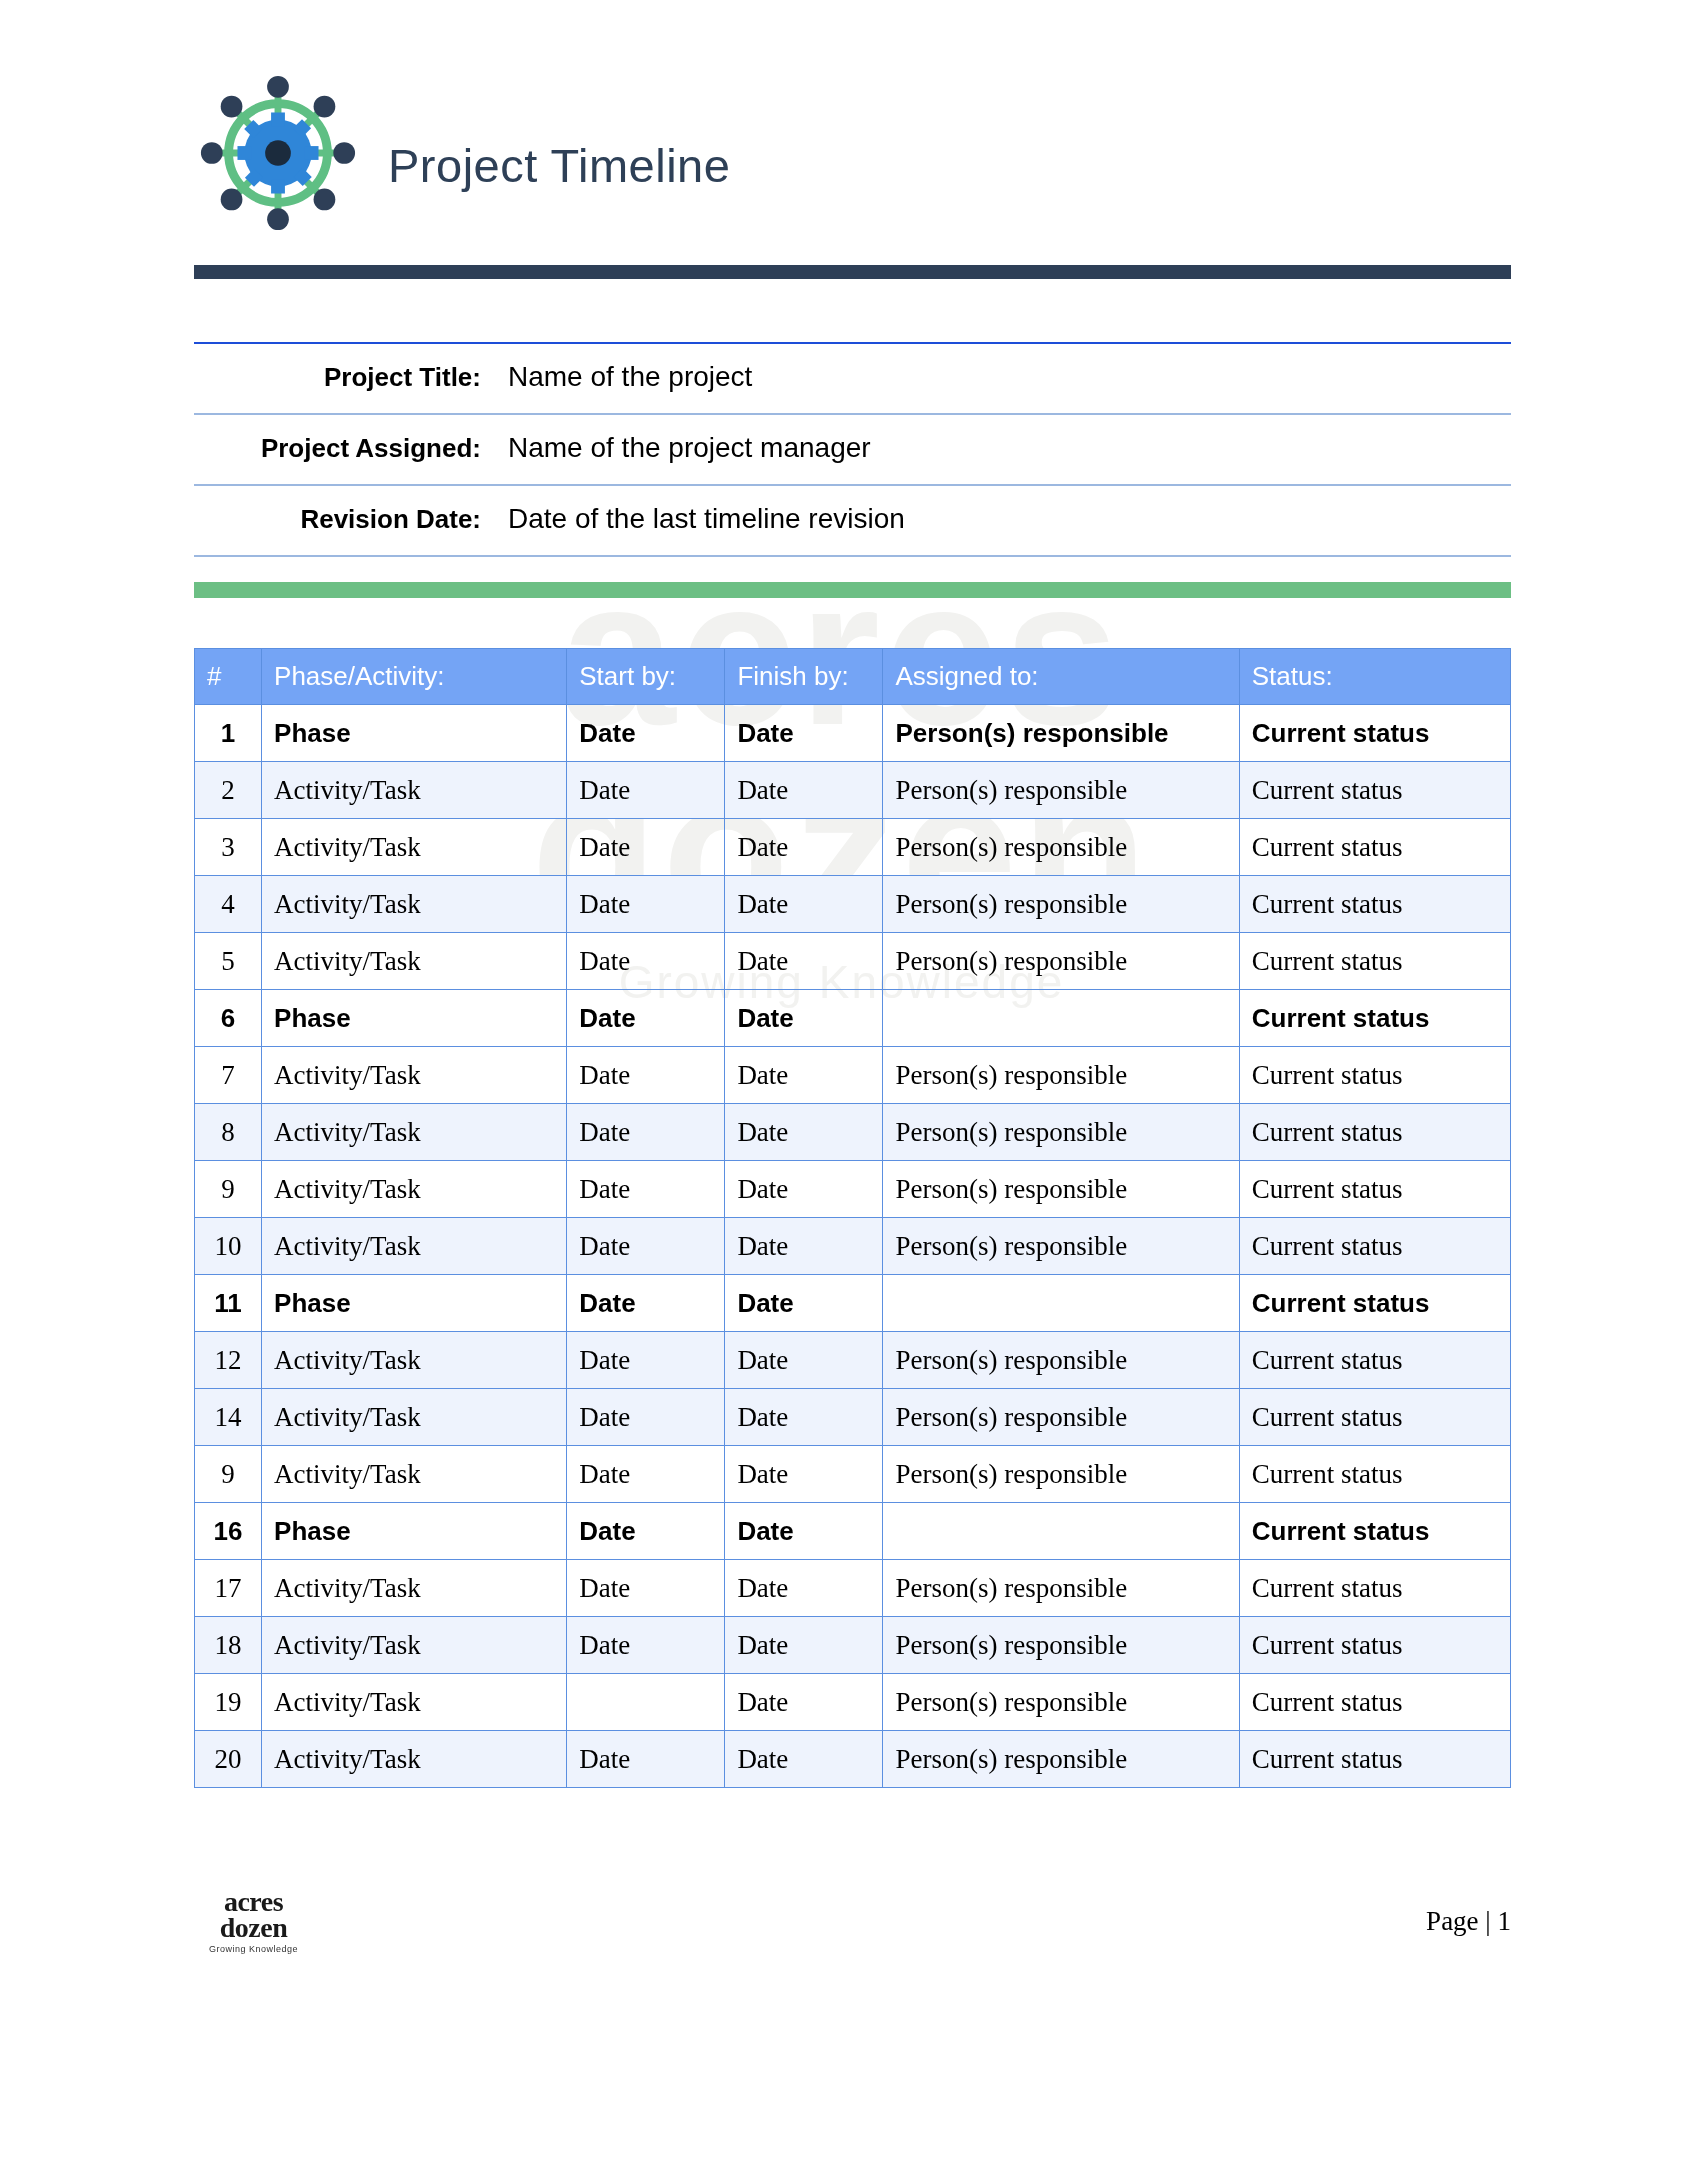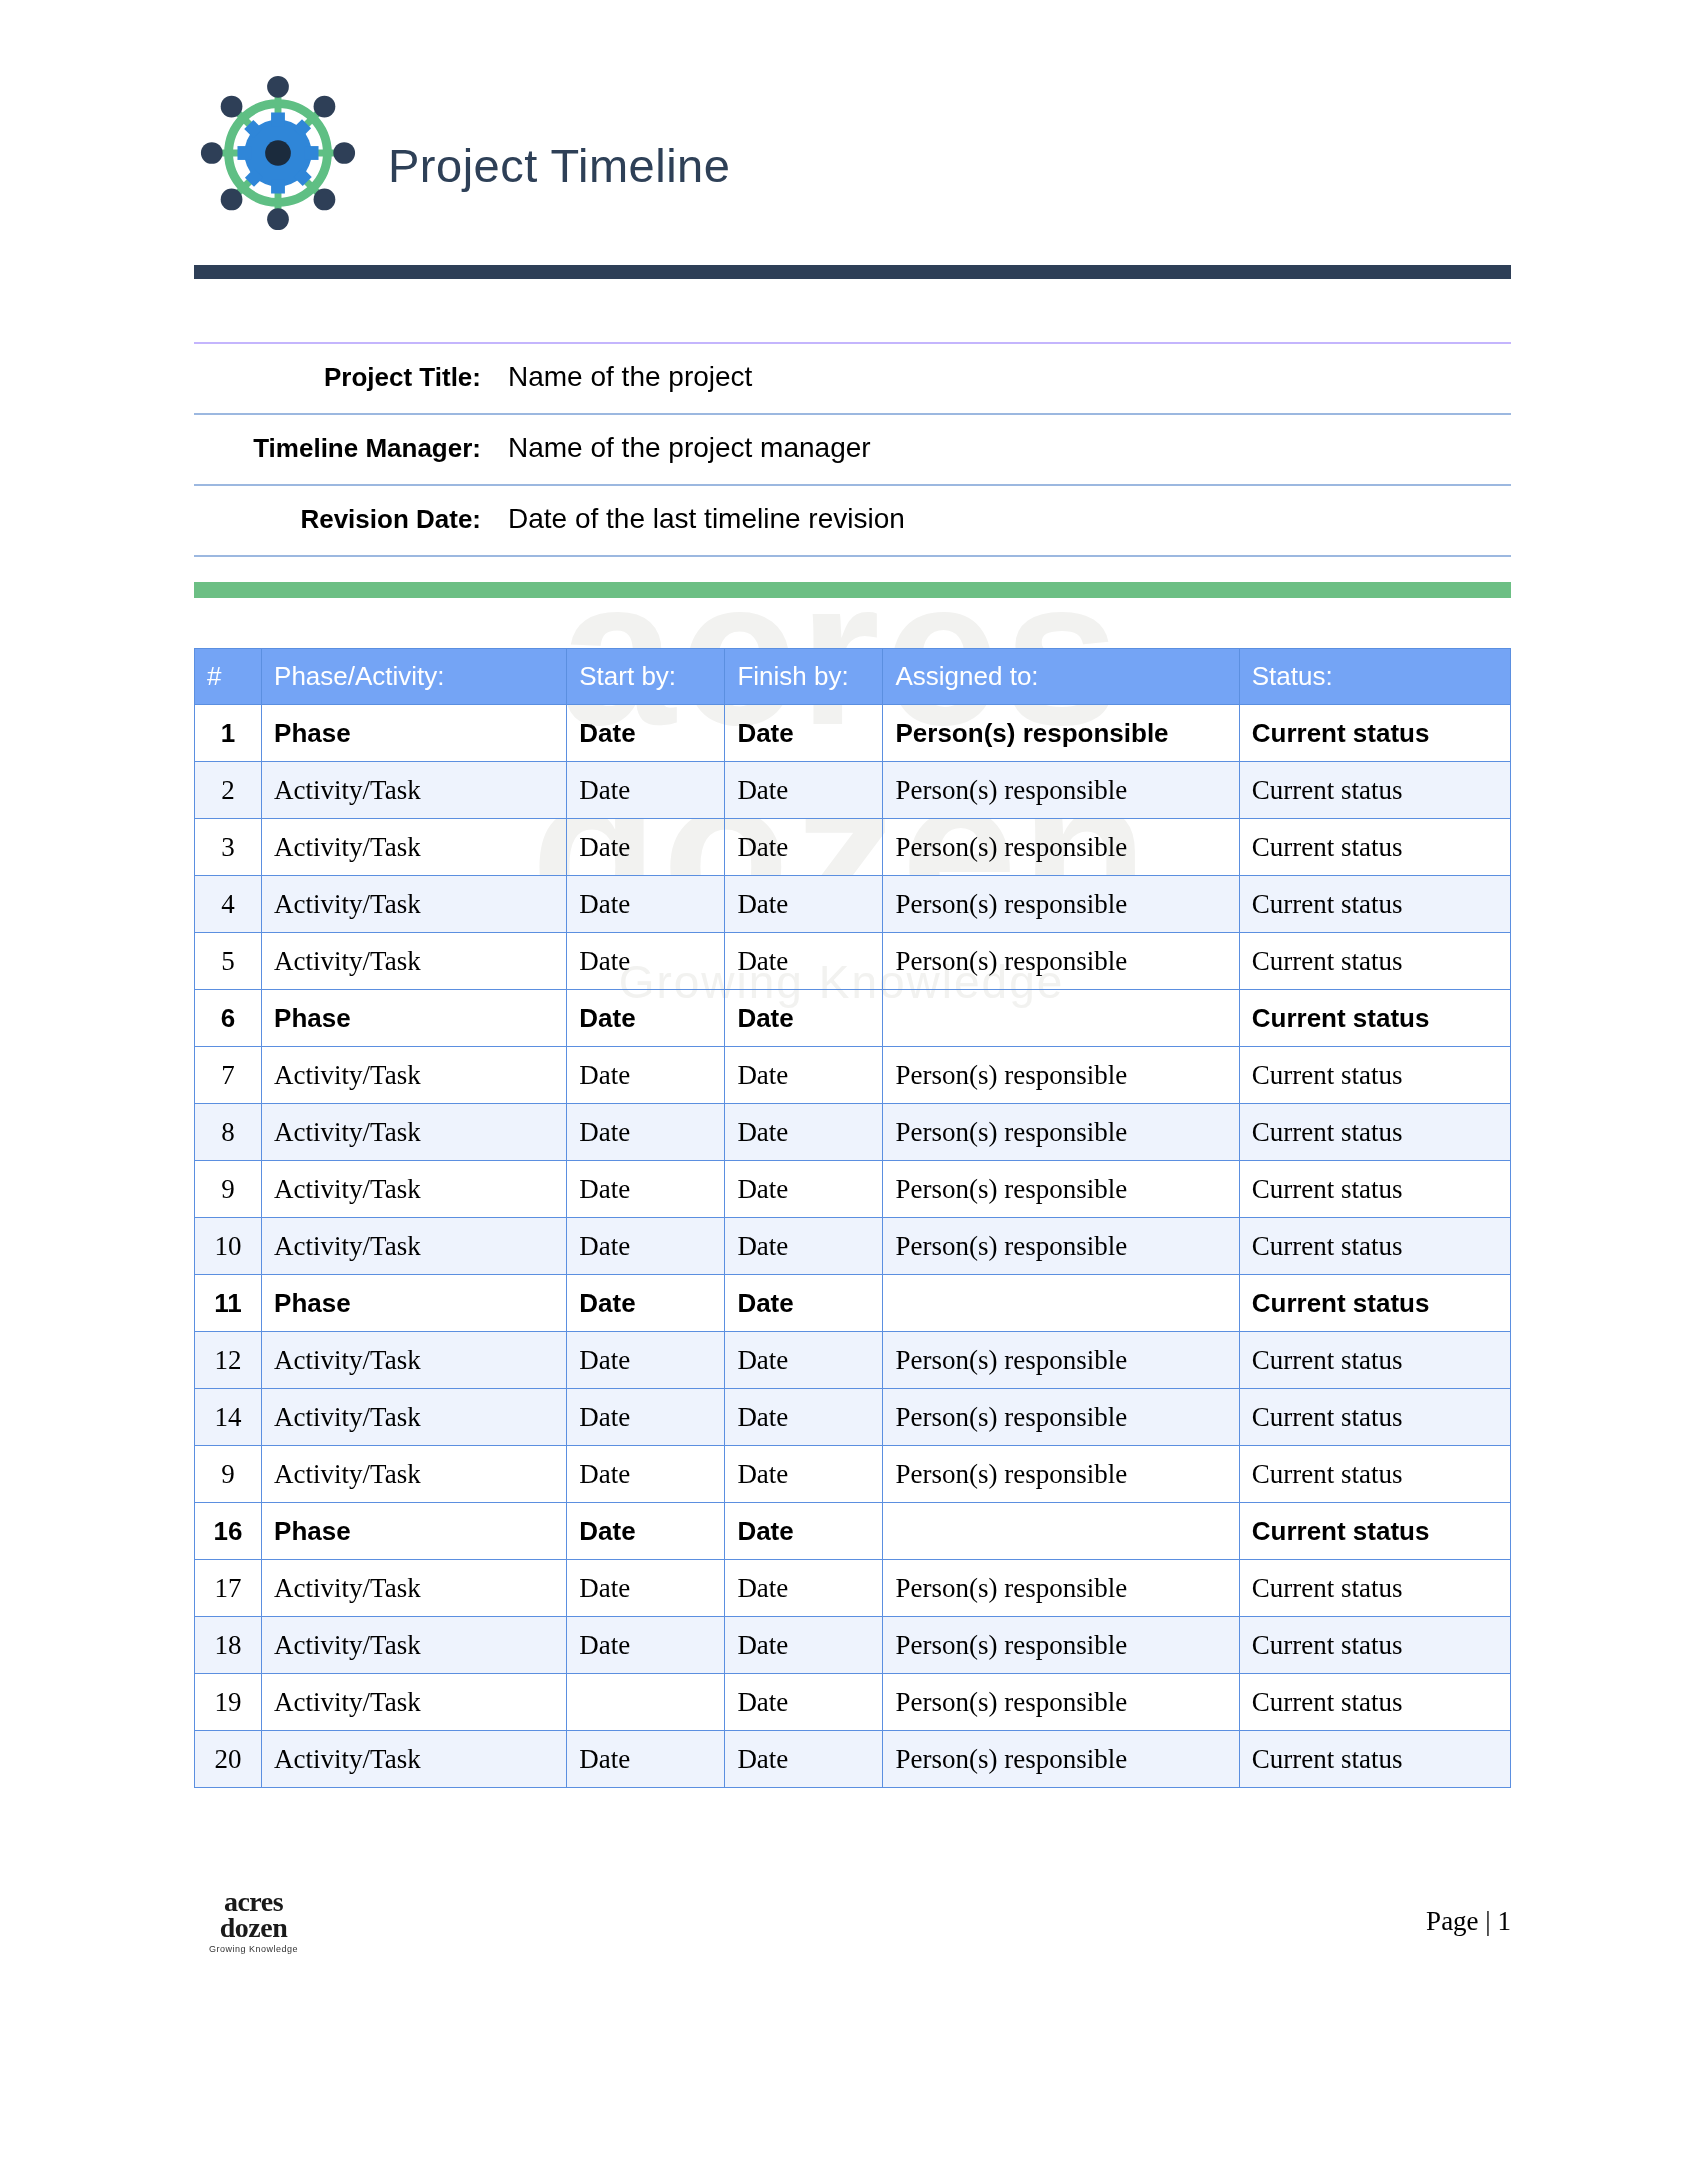--- a/index.html
+++ b/index.html
@@ -90,21 +90,21 @@
     left: 194px;
     top: 342px;
     width: 1317px;
     z-index: 2;
   }
   .meta-row {
     position: relative;
     height: 69px;
     border-bottom: 2px solid #9cb8e0;
   }
-  .meta-row.first { border-top: 2px solid #c4b5fd; }
+  .meta-row.first { border-top: 2px solid #1d4ed8; }
   .meta-label {
     position: absolute;
     left: 0;
     width: 287px;
     top: 18px;
     text-align: right;
     font-size: 26px;
     font-weight: bold;
     color: #000;
   }
@@ -267,21 +267,21 @@
     <div class="doc-title">Project Timeline</div>
   </div>
   <div class="title-rule"></div>
 
   <div class="meta">
     <div class="meta-row first">
       <div class="meta-label">Project Title:</div>
       <div class="meta-value">Name of the project</div>
     </div>
     <div class="meta-row">
-      <div class="meta-label">Timeline Manager:</div>
+      <div class="meta-label">Project Assigned:</div>
       <div class="meta-value">Name of the project manager</div>
     </div>
     <div class="meta-row">
       <div class="meta-label">Revision Date:</div>
       <div class="meta-value">Date of the last timeline revision</div>
     </div>
   </div>
 
   <div class="green-bar"></div>
 

